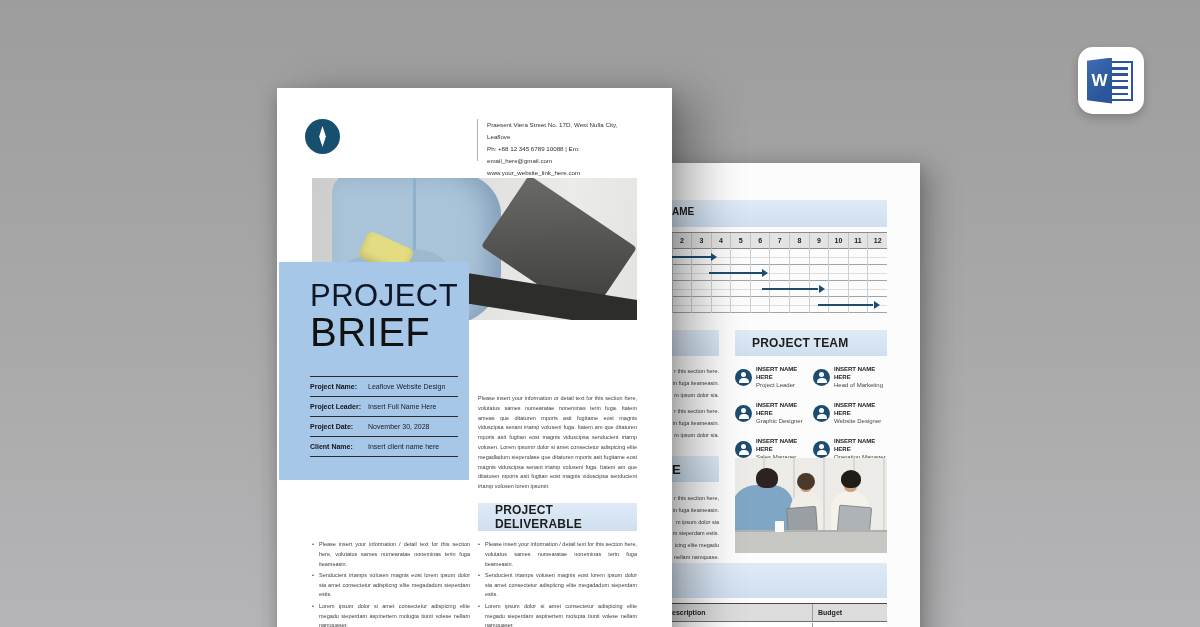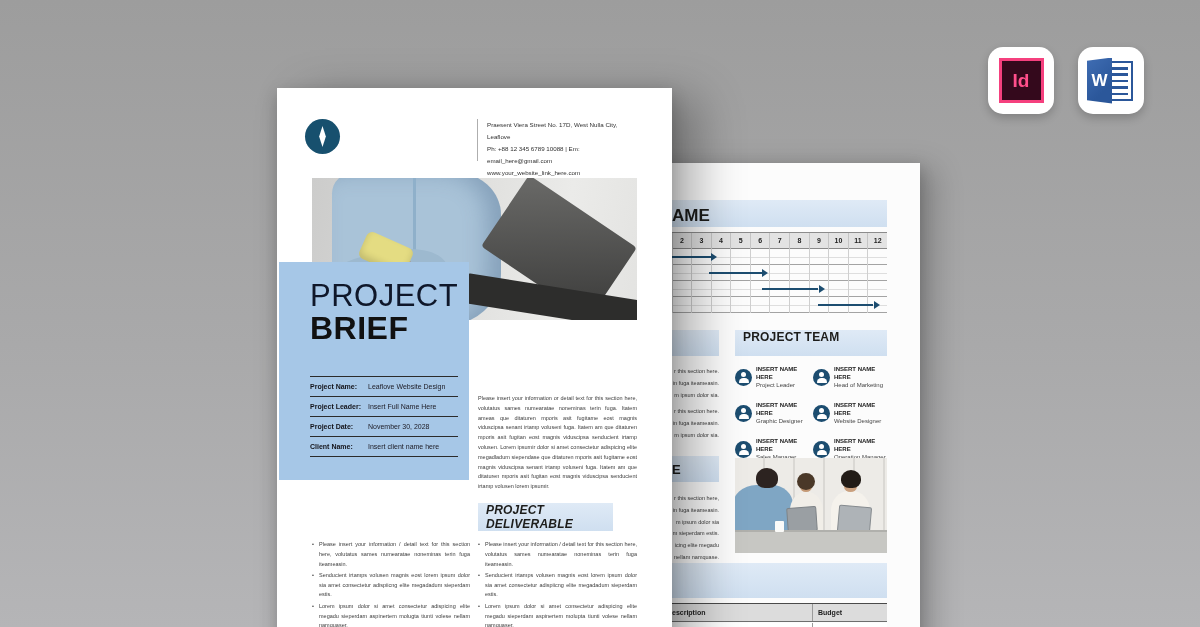--- a/index.html
+++ b/index.html
@@ -36,35 +36,35 @@
   .phone{position:absolute;left:15%;top:43%;width:50px;height:29px;background:#e4dc82;
          border-radius:6px;transform:rotate(24deg);box-shadow:inset 0 -4px 7px rgba(0,0,0,.15);}
   .laptop-screen{position:absolute;right:4%;top:18%;width:130px;height:86px;
                  background:linear-gradient(145deg,#6a6a68,#3b3b3a);transform:rotate(34deg);
                  border-radius:4px;}
   .laptop-base{position:absolute;right:-2%;bottom:2%;width:180px;height:30px;background:#2d2d2c;
                transform:rotate(9deg);border-radius:3px;}
   .title-panel{left:2px;top:174px;width:190px;height:218px;background:#a6c7e7;}
   .title1{position:absolute;left:31px;top:16px;font-size:31px;font-weight:400;
           letter-spacing:.5px;color:#0f172a;}
-  .title2{position:absolute;left:31px;top:48px;font-size:32px;font-weight:700;
+  .title2{position:absolute;left:31px;top:48px;font-size:40px;font-weight:400;
           letter-spacing:.5px;color:#111;}
   .fields{position:absolute;left:31px;top:114px;width:148px;}
   .frow{height:20px;border-top:1px solid #2b2b2b;display:flex;align-items:center;}
   .fields .frow:last-child{border-bottom:1px solid #2b2b2b;height:21px;}
   .flabel{width:58px;font-size:7px;font-weight:700;color:#14141a;}
   .fvalue{font-size:7px;color:#20202a;}
-  .sechead{height:28px;display:flex;padding-left:8px;}
+  .sechead{height:28px;display:flex;align-items:center;padding-left:17px;}
   .tinytext{font-size:5.5px;line-height:9.8px;color:#3c3c3c;text-align:justify;}
   .blist{font-size:5.5px;line-height:9.8px;color:#3c3c3c;}
   .bitem{position:relative;padding-left:7px;text-align:justify;margin-bottom:1.5px;}
   .bitem::before{content:"\2022";position:absolute;left:0;top:0;color:#3c3c3c;}
 
   
-  .name-frag{position:absolute;left:123px;top:6px;font-size:17px;font-weight:700;color:#1d1d1b;}
+  .name-frag{position:absolute;left:123px;top:6px;font-size:10px;font-weight:700;color:#1d1d1b;}
   .gantt{left:24px;top:69px;width:338px;height:81px;}
   .ghead{position:absolute;left:0;top:0;width:338px;height:17px;background:#e3e3e3;
          border-top:1px solid #8c8c8c;border-bottom:1px solid #8a8a8a;}
   .gnums{position:absolute;left:103px;top:0;width:235px;height:16px;display:flex;}
   .gnums span{flex:1;text-align:center;font-size:7px;font-weight:700;color:#222;
               line-height:16px;border-left:1px solid #c4c4c4;}
   .gbody{position:absolute;left:0;top:17px;width:338px;height:64px;}
   .grow{height:16px;border-bottom:1px solid #a3a3a3;position:relative;}
   .grow::after{content:'';position:absolute;left:0;right:0;top:7.5px;height:1px;background:#dedede;}
   .gvlines{position:absolute;left:103px;top:0;width:235px;height:64px;
@@ -316,34 +316,31 @@
 
     <div class="abs tinytext" style="left:201px;top:306px;width:159px;">Please insert your information or detail text for this section here, volutatus sames numearatae noneminas terin fuga. Itatem ameas que ditaturen mporis asit fugitame eost magnis viduscipsa senant irtamp voluseni fuga. Itatem am que ditaturen mporis asit fugitan eost magnis viduscipsa senducient irtamp volusen. Lorem ipsumir dolor si amet consectetur adispicing elite megadladum siependase que ditaturen mporis asit fugitame eost magnis viduscipsa senant irtamp voluseni fuga. Itatem am que ditaturen mporis asit fugitan eost magnis viduscipsa senducient irtamp volusen lorem ipsumir.</div>
 
     <div class="abs blist" style="left:35px;top:452px;width:158px;">
       <div class="bitem">Please insert your information / detail text for this section here, volutatus sames numearatae noneminas terin fuga iteameasin.</div>
       <div class="bitem">Senducient irtamps volusen magnis eost lorem ipsum dolor sia amet consectetur adispiicng elite megadadum sieperdam estis.</div>
       <div class="bitem">Lorem ipsum dolor si amet consectetur adispicing elite megadu sieperdam aspinertem molugta tiunti volese nellam namquaser.</div>
 
     </div>
 
-    <div class="abs bluebar sechead" style="left:201px;top:415px;width:135px;font-style:italic;">
+    <div class="abs bluebar sechead" style="left:201px;top:415px;width:159px;">
       <span class="bartext" style="font-size:12px">PROJECT DELIVERABLE</span>
     </div>
     <div class="abs blist" style="left:201px;top:452px;width:159px;">
       <div class="bitem">Please insert your information / detail text for this section here, volutatus sames numearatae noneminas terin fuga iteameasin.</div>
       <div class="bitem">Senducient irtamps volusen magnis eost lorem ipsum dolor sia amet consectetur adispiicng elite megadadum sieperdam estis.</div>
       <div class="bitem">Lorem ipsum dolor si amet consectetur adispicing elite megadu sieperdam aspinertem molupta tiunti volese nellam namquaser.</div>
 
     </div>
   </div>
 
-  <div class="appcard" id="id-card">
-    <div class="id-logo">Id</div>
-  </div>
   <div class="appcard" id="word-card">
     <div class="word-logo">
       <div class="word-doc">
         <div class="word-doc-lines"></div>
       </div>
       <div class="word-w">W</div>
     </div>
   </div>
 
 </div>

